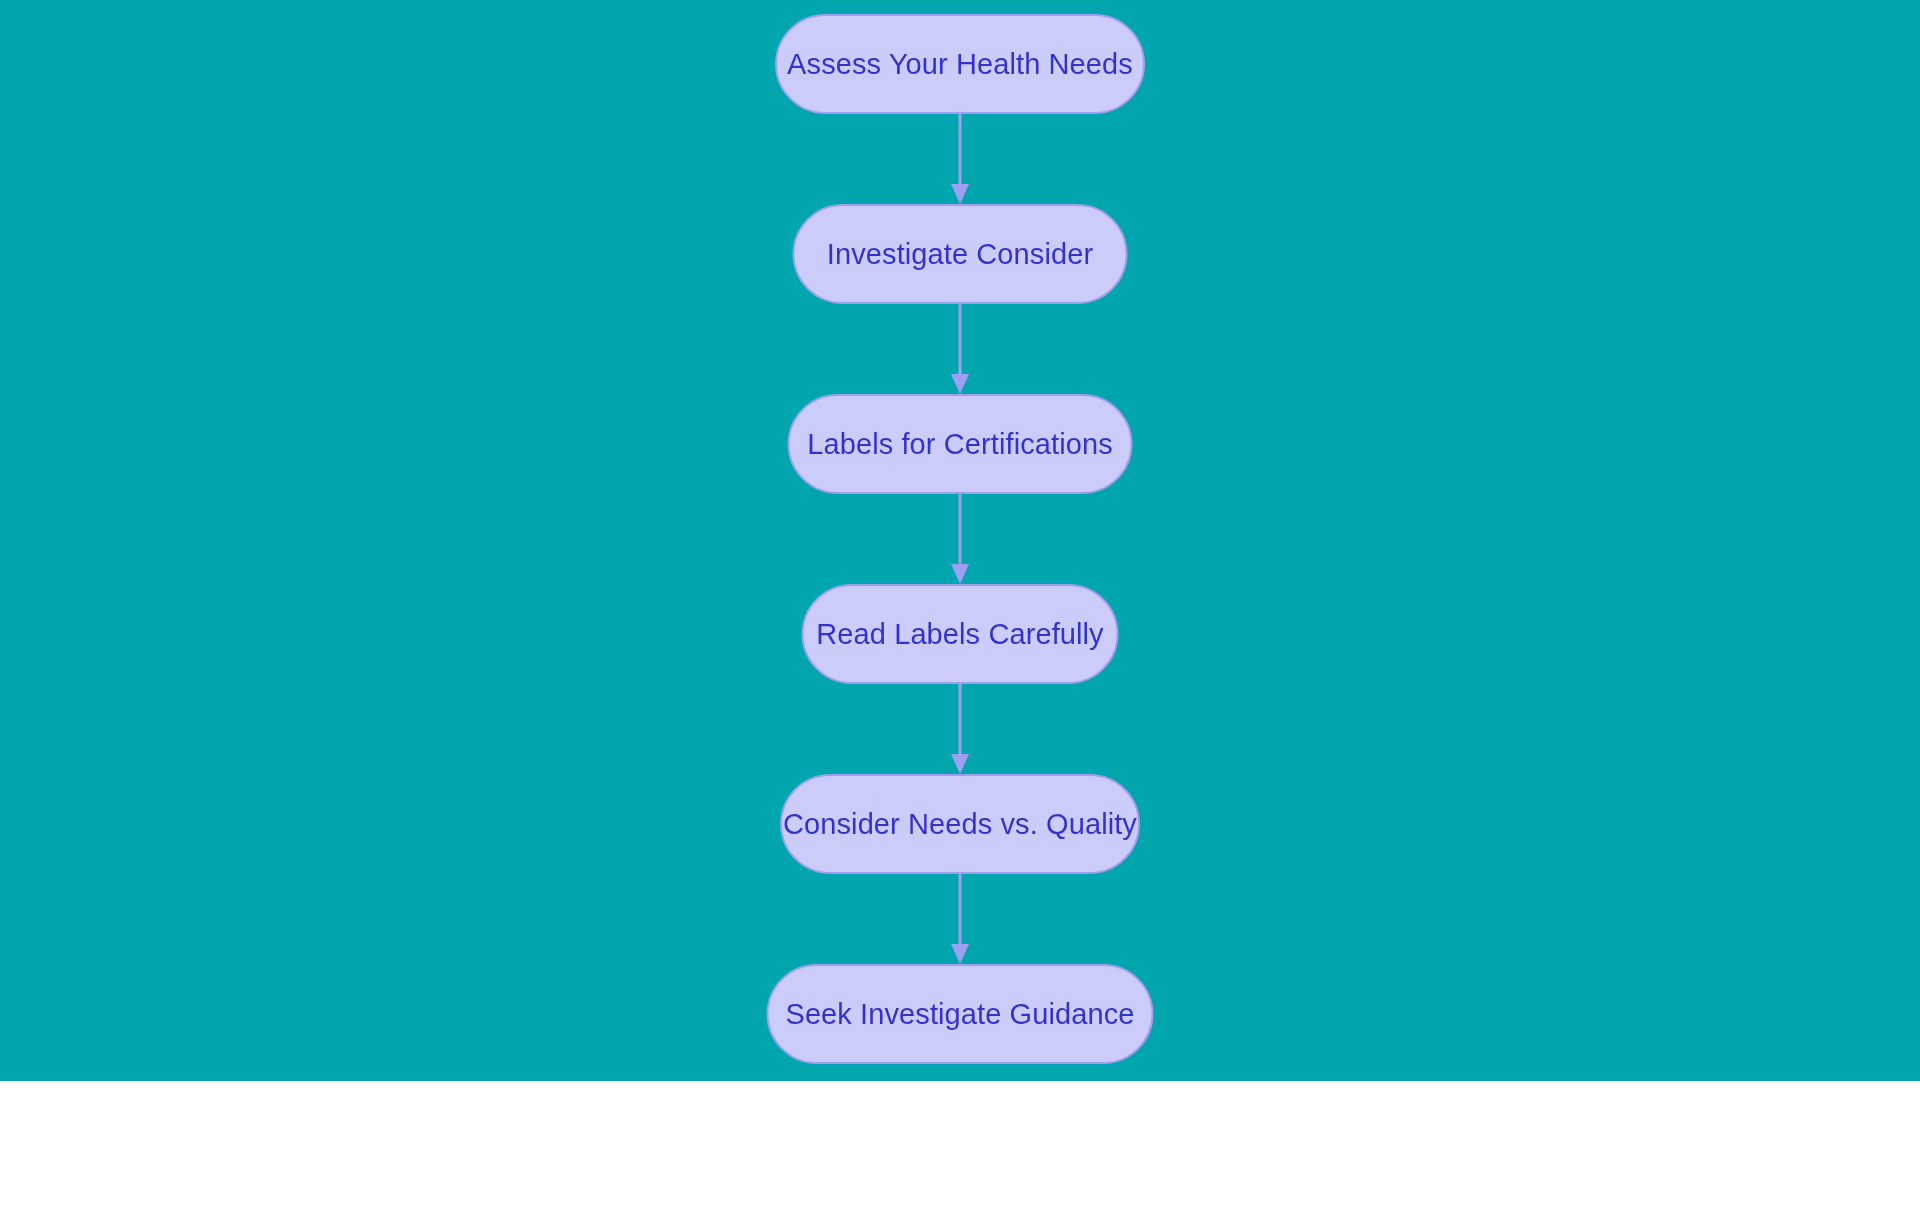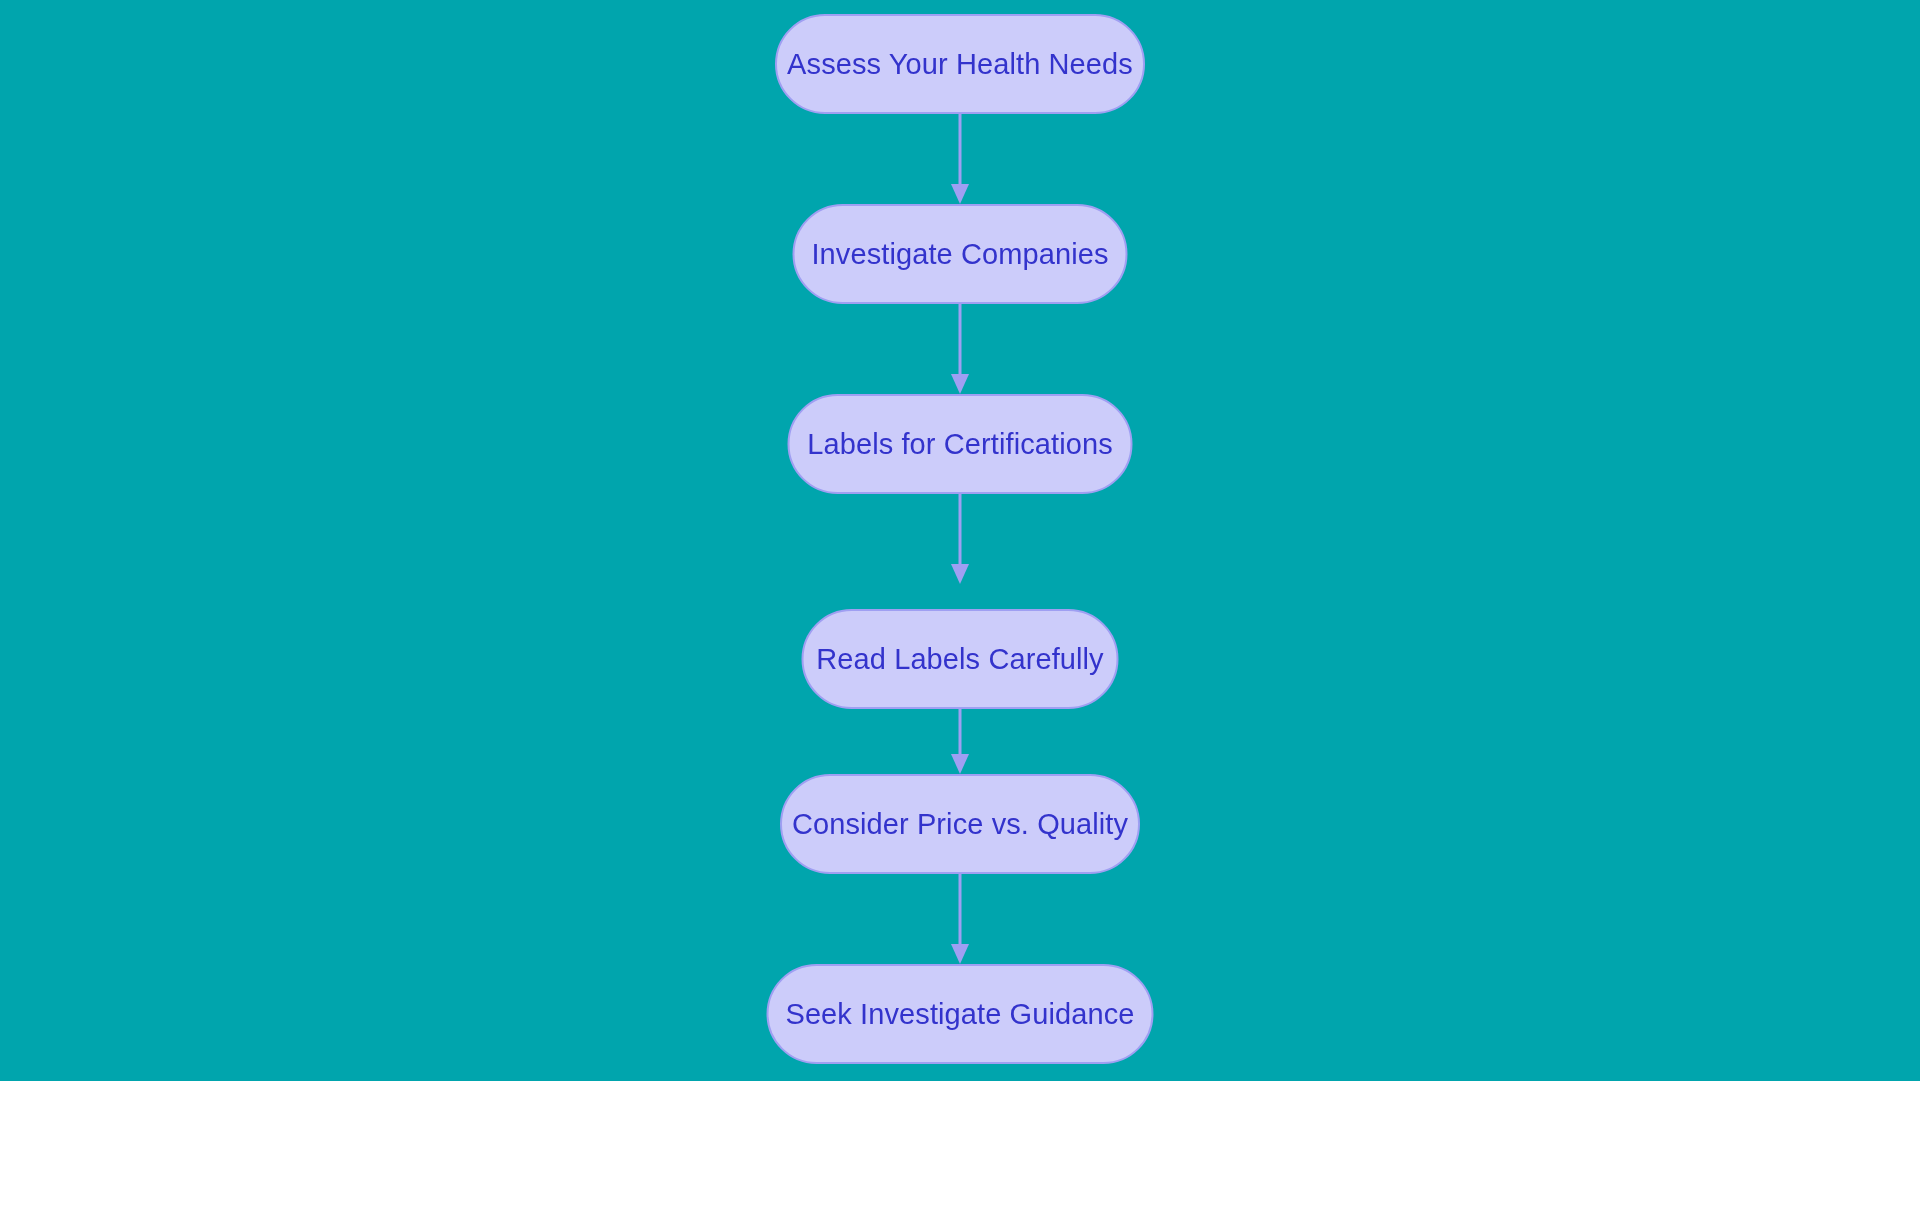--- a/index.html
+++ b/index.html
@@ -102,33 +102,33 @@
         <line x1="12" y1="0" x2="12" y2="74" stroke="#9f9ff2" stroke-width="3"></line>
         <polygon points="12,90 3,70 21,70" fill="#9f9ff2"></polygon>
       </svg>
     </div>
 
     <div class="node" style="left:960px; top:14px; width:370px;">
       <span class="node-label">Assess Your Health Needs</span>
     </div>
 
     <div class="node" style="left:960px; top:204px; width:335px;">
-      <span class="node-label">Investigate Companies</span>
+      <span class="node-label">Investigate Consider</span>
     </div>
 
     <div class="node" style="left:960px; top:394px; width:345px;">
       <span class="node-label">Labels for Certifications</span>
     </div>
 
-    <div class="node" style="left:960px; top:584px; width:317px;margin-top:25px;">
+    <div class="node" style="left:960px; top:584px; width:317px;">
       <span class="node-label">Read Labels Carefully</span>
     </div>
 
     <div class="node" style="left:960px; top:774px; width:360px;">
-      <span class="node-label">Consider Price vs. Quality</span>
+      <span class="node-label">Consider Needs vs. Quality</span>
     </div>
 
     <div class="node" style="left:960px; top:964px; width:387px;">
       <span class="node-label">Seek Investigate Guidance</span>
     </div>
 
   </div>
 </div>
 
 </body></html>

